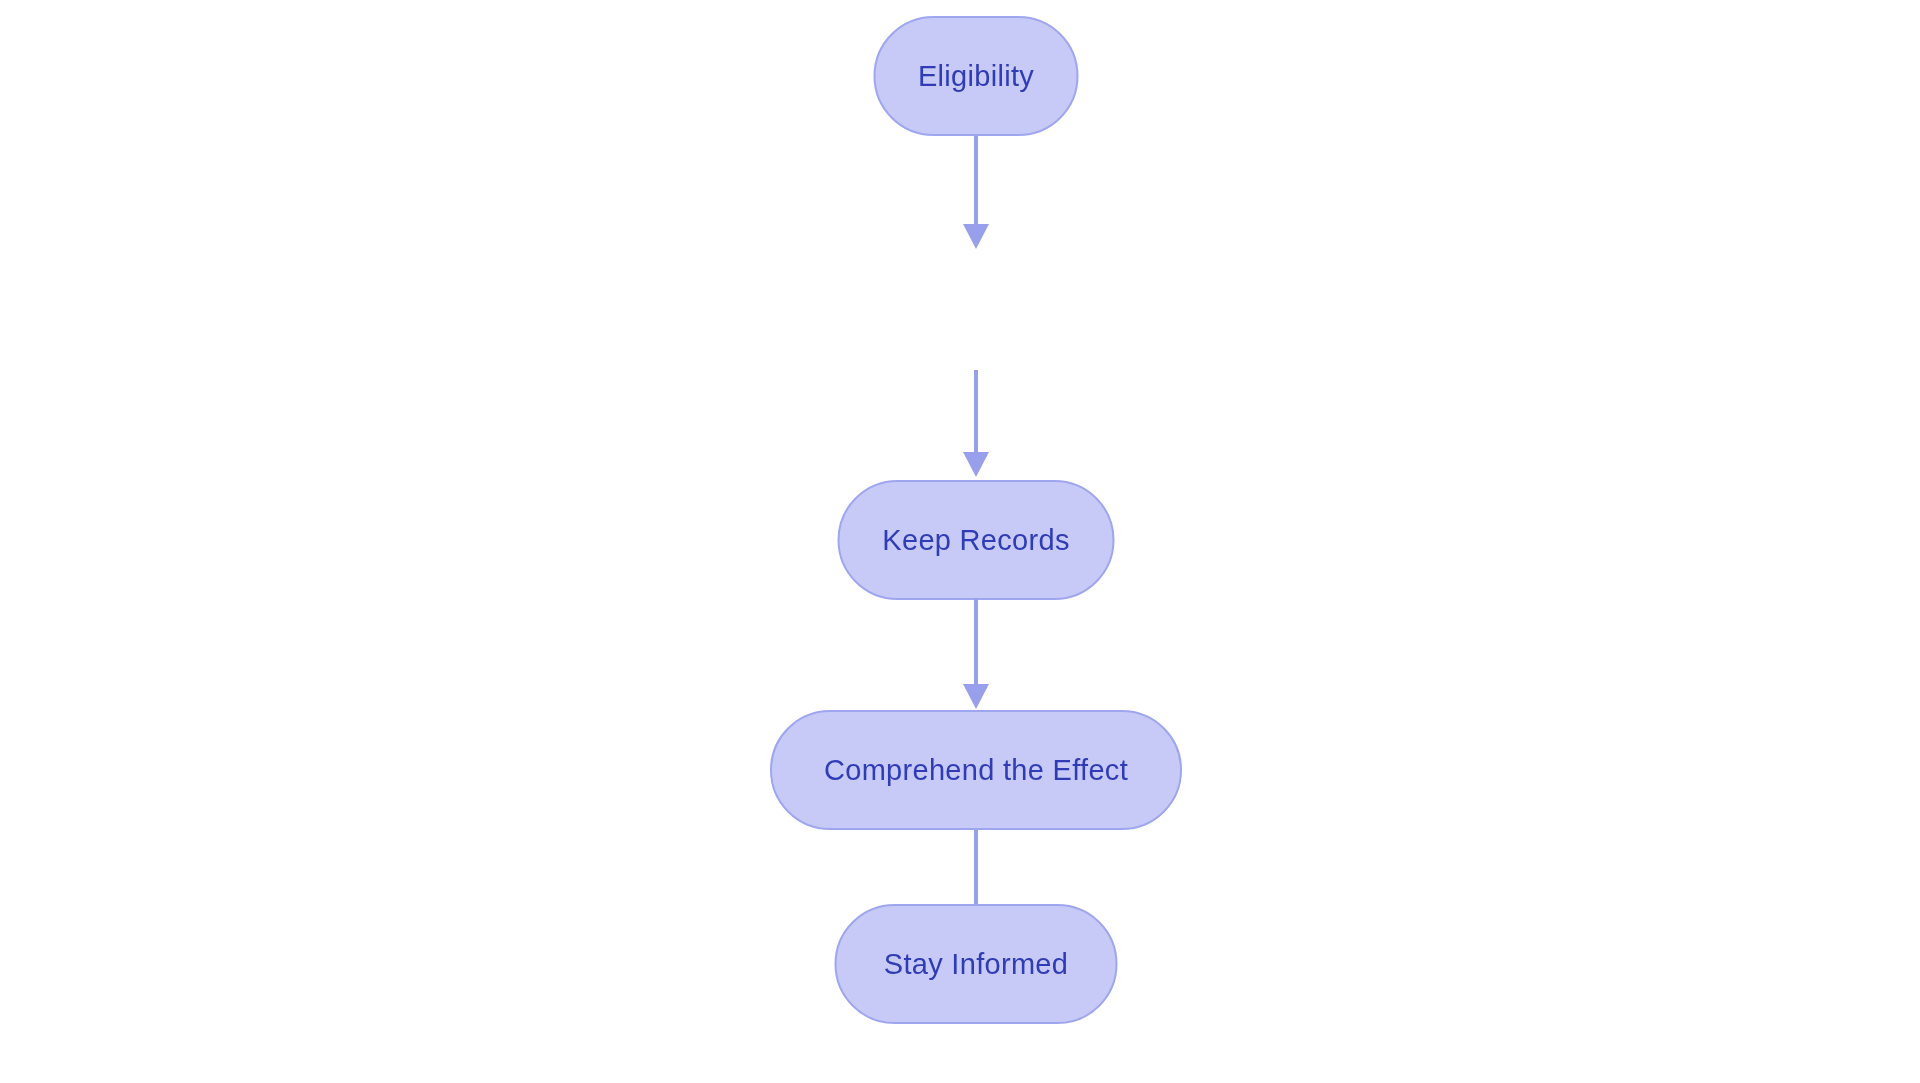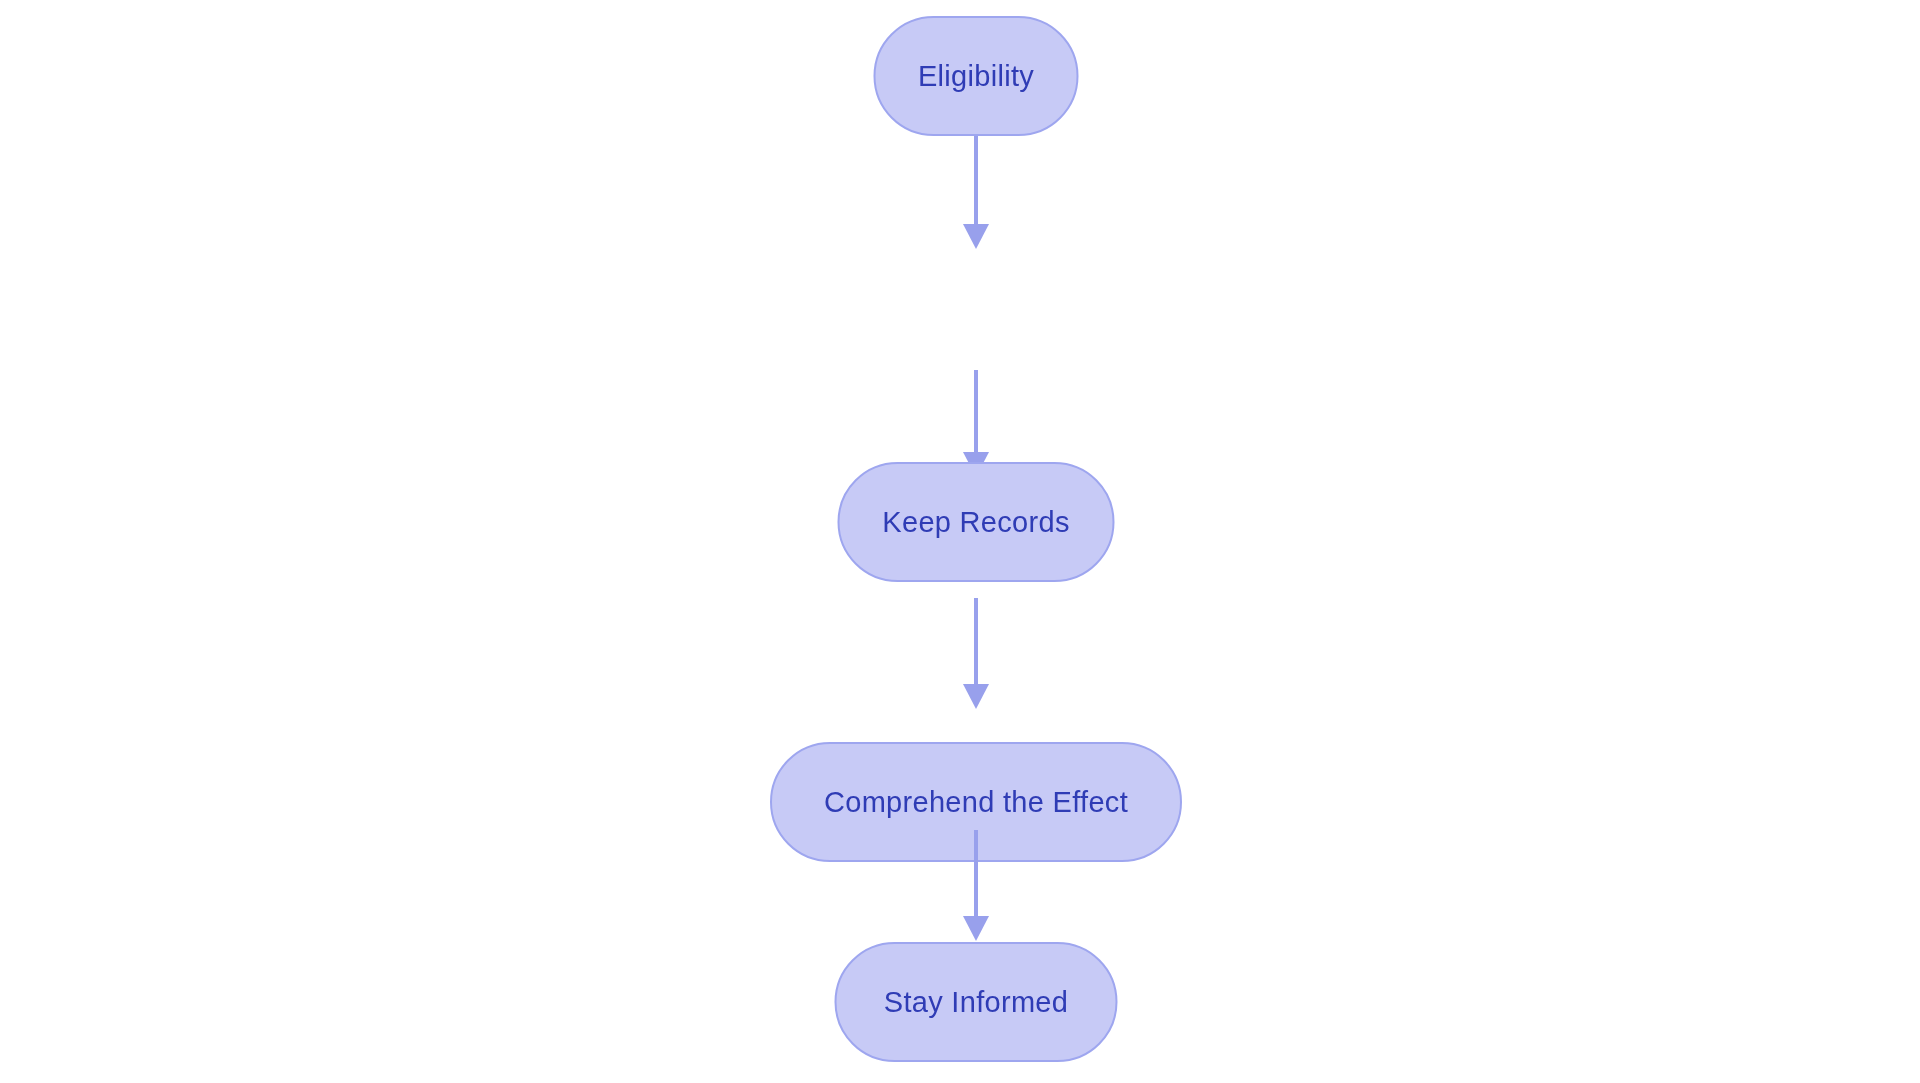--- a/index.html
+++ b/index.html
@@ -38,23 +38,23 @@
   }
   .node .label {
     font-size: 29px;
     letter-spacing: 0.3px;
     color: var(--node-text);
     white-space: nowrap;
   }
   
   .n0 { top: 16px;  width: 205px; }
   .n1 { top: 250px; width: 246px; }
-  .n2 { top: 462px; width: 277px; }
-  .n3 { top: 742px; width: 412px; }
-  .n4 { top: 942px; width: 283px; }
+  .n2 { top: 480px; width: 277px; }
+  .n3 { top: 710px; width: 412px; }
+  .n4 { top: 904px; width: 283px; }
   .arrow {
     position: absolute;
     left: 50%;
     margin-left: -15px;
     width: 30px;
     display: block;
   }
   .arrow line    { stroke: var(--arrow); stroke-width: 4; }
   .arrow polygon { fill: var(--arrow); }
   .a0 { top: 136px; }

